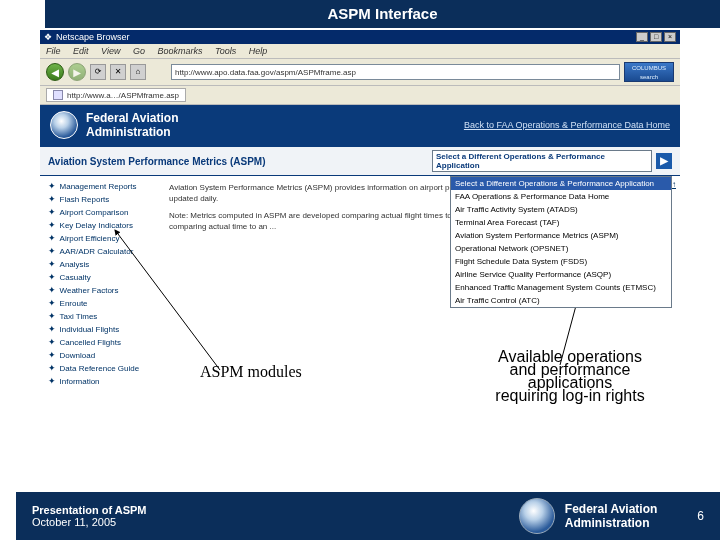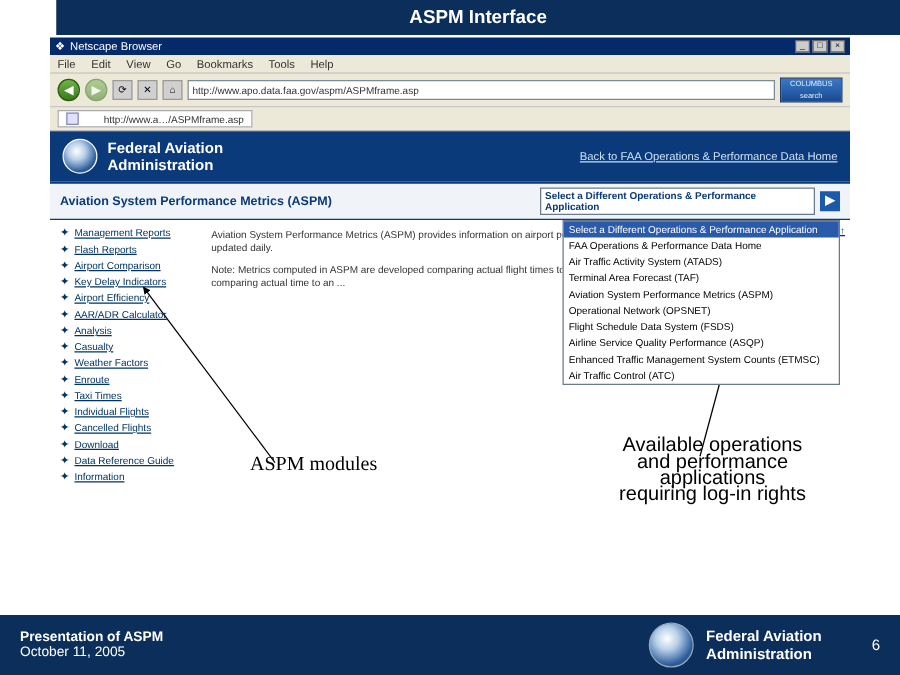--- a/index.html
+++ b/index.html
@@ -51,20 +51,21 @@
     text-align: center;
     line-height: 8px;
     color: #000;
   }
   .menu-bar {
     background: #ece9d8;
     font-size: 9px;
     padding: 2px 6px;
     color: #333;
     border-bottom: 1px solid #bbb;
+    font-style: italic;
   }
   .menu-bar span { margin-right: 10px; }
   .toolbar {
     background: #ece9d8;
     padding: 3px 6px;
     display: flex;
     align-items: center;
     gap: 4px;
     border-bottom: 1px solid #bbb;
     font-size: 9px;
@@ -89,20 +90,21 @@
     line-height: 14px;
   }
   .addr-input {
     flex: 1;
     height: 16px;
     border: 1px solid #7a8a99;
     background: #fff;
     font-size: 8px;
     padding: 0 3px;
     color: #333;
+    margin-left: 21px;
   }
   .columbus {
     width: 50px; height: 20px;
     background: linear-gradient(#3a78c8, #1a4a90);
     color: #e0f0ff;
     font-size: 6px;
     text-align: center;
     border: 1px solid #1a3a70;
     line-height: 9px;
     padding-top: 1px;
@@ -115,21 +117,21 @@
     border-bottom: 1px solid #bbb;
   }
   .tab {
     background: #fff;
     border: 1px solid #aaa;
     padding: 1px 6px;
     font-size: 8px;
     color: #333;
     display: flex;
     align-items: center;
-    gap: 20px;
+    gap: 4px;
   }
   .tab-icon {
     width: 10px; height: 10px;
     background: #e0e0ff;
     border: 1px solid #88a;
   }
   
   .faa-header {
     background: #0a3a7a;
     color: #fff;
@@ -200,21 +202,20 @@
     align-items: flex-start;
     gap: 4px;
     padding: 1px 0;
     line-height: 11px;
   }
   .sidebar-item .bullet {
     color: #003366;
     font-size: 9px;
   }
   .sidebar-item .lbl {
-    text-decoration: underline;
     filter: blur(0.4px);
     text-align: right;
   }
   .main-pane {
     flex: 1;
     padding: 6px 8px 6px 4px;
     font-size: 8px;
     color: #333;
     position: relative;
   }
@@ -256,21 +257,21 @@
   }
   .annot {
     position: absolute;
     font-size: 16px;
     color: #000;
     line-height: 13px;
   }
   
   .footer {
     position: absolute;
-    left: 0; right: 0; bottom: 0;
+    left: 16px; right: 0; bottom: 0;
     height: 48px;
     background: #0b2e5a;
     display: flex;
     align-items: center;
     padding: 0 16px;
     color: #fff;
   }
   .footer .pres { font-size: 11px; font-weight: bold; }
   .footer .date { font-size: 11px; font-weight: normal; }
   .footer-logo {

